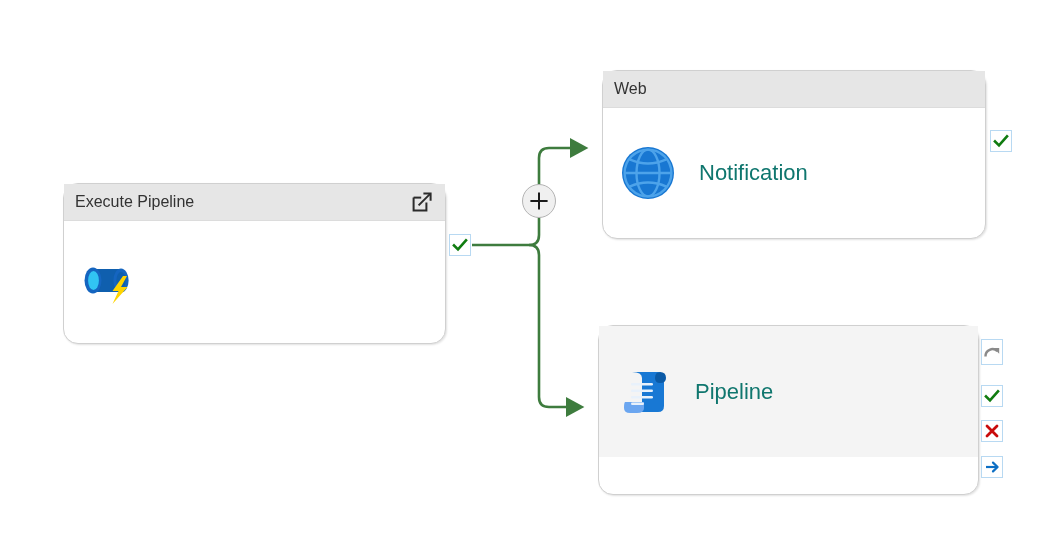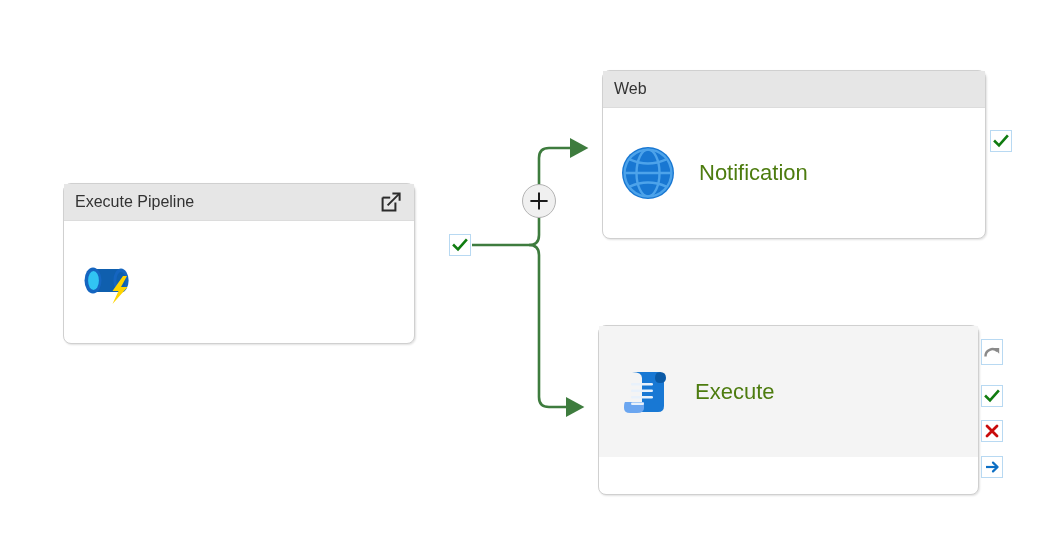--- a/index.html
+++ b/index.html
@@ -26,21 +26,21 @@
     width: 1048px;
     height: 549px;
     pointer-events: none;
   }
 
   
   .node {
     position: absolute;
     box-sizing: border-box;
     border: 1px solid #d0d0d0;
-    border-radius: 8px;
+    border-radius: 15px;
     background: #ffffff;
     box-shadow: 1px 1px 2px rgba(0,0,0,0.12);
   }
   .node-header {
     height: 37px;
     background: #e6e6e6;
     border-bottom: 1px solid #dcdcdc;
     display: flex;
     align-items: center;
     padding: 0 10px 0 11px;
@@ -73,21 +73,21 @@
   .node-icon {
     flex: 0 0 auto;
     width: 62px;
     height: 62px;
     display: flex;
     align-items: center;
     justify-content: center;
   }
   .node-label {
     font-size: 22px;
-    color: #4d7c0f;
+    color: #0f766e;
     margin-left: 20px;
     white-space: nowrap;
     line-height: 1;
   }
 
   
   .chip {
     position: absolute;
     box-sizing: border-box;
     width: 22px;
@@ -128,21 +128,21 @@
       </marker>
     </defs>
 
     <path d="M472,245 L529,245" fill="none" stroke="#3e7c3e" stroke-width="2.6" stroke-linecap="butt"></path>
 
     <path d="M529,245 Q539,245 539,235 L539,158 Q539,148 549,148 L578,148" fill="none" stroke="#3e7c3e" stroke-width="2.6" stroke-linejoin="round" marker-end="url(#arrowGreen)"></path>
 
     <path d="M529,245 Q539,245 539,255 L539,397 Q539,407 549,407 L574,407" fill="none" stroke="#3e7c3e" stroke-width="2.6" stroke-linejoin="round" marker-end="url(#arrowGreen)"></path>
   </svg>
 
-  <div class="node" style="left:63px; top:183px; width:352px; height:161px;">
+  <div class="node" style="left:63px; top:183px; width:383px; height:161px;">
     <div class="node-header">
       <span class="node-header-title">Execute Pipeline</span>
       <span class="node-header-action">
         <svg width="24" height="24" viewBox="0 0 24 24">
           <path d="M3.6,7.6 L3.6,20.4 L16.4,20.4 L16.4,12.6" fill="none" stroke="#2b2b2b" stroke-width="2"></path>
           <path d="M3.6,7.6 L11.2,7.6" fill="none" stroke="#2b2b2b" stroke-width="2"></path>
           <path d="M8.6,15.4 L20.4,3.6" fill="none" stroke="#2b2b2b" stroke-width="2"></path>
           <path d="M13.4,3.6 L20.6,3.6 L20.6,10.8" fill="none" stroke="#2b2b2b" stroke-width="2"></path>
         </svg>
       </span>
@@ -190,21 +190,21 @@
         <svg width="60" height="60" viewBox="0 0 60 60">
           <path d="M18,10 L44,10 Q50,10 50,16 L50,44 Q50,50 44,50 L22,50 Q28,48 28,42 L28,16 Q28,10 18,10 Z" fill="#1878d4"></path>
           <path d="M46,10 Q52,10 52,16 Q52,21 46,21 Q41,21 41,16 Q41,10 46,10 Z" fill="#0b5aa6"></path>
           <path d="M11,40 L30,40 L30,46 Q30,51 23,51 L16,51 Q10,51 10,46 Q10,41 11,40 Z" fill="#6ba6f0"></path>
           <rect x="17" y="21" width="22" height="2.6" rx="1.3" fill="#e8f1fb"></rect>
           <rect x="17" y="27.5" width="22" height="2.6" rx="1.3" fill="#e8f1fb"></rect>
           <rect x="17" y="34" width="22" height="2.6" rx="1.3" fill="#e8f1fb"></rect>
           <rect x="17" y="40.5" width="13" height="2.6" rx="1.3" fill="#e8f1fb"></rect>
         </svg>
       </span>
-      <span class="node-label">Execute</span>
+      <span class="node-label">Pipeline</span>
     </div>
   </div>
 
   <div class="chip" style="left:449px; top:234px;">
     <svg width="16" height="16" viewBox="0 0 16 16">
       <path d="M2,8.4 L6,12.4 L14,3.4" fill="none" stroke="#107c10" stroke-width="2.6" stroke-linecap="square"></path>
     </svg>
   </div>
 
   <div class="chip" style="left:990px; top:130px;">

